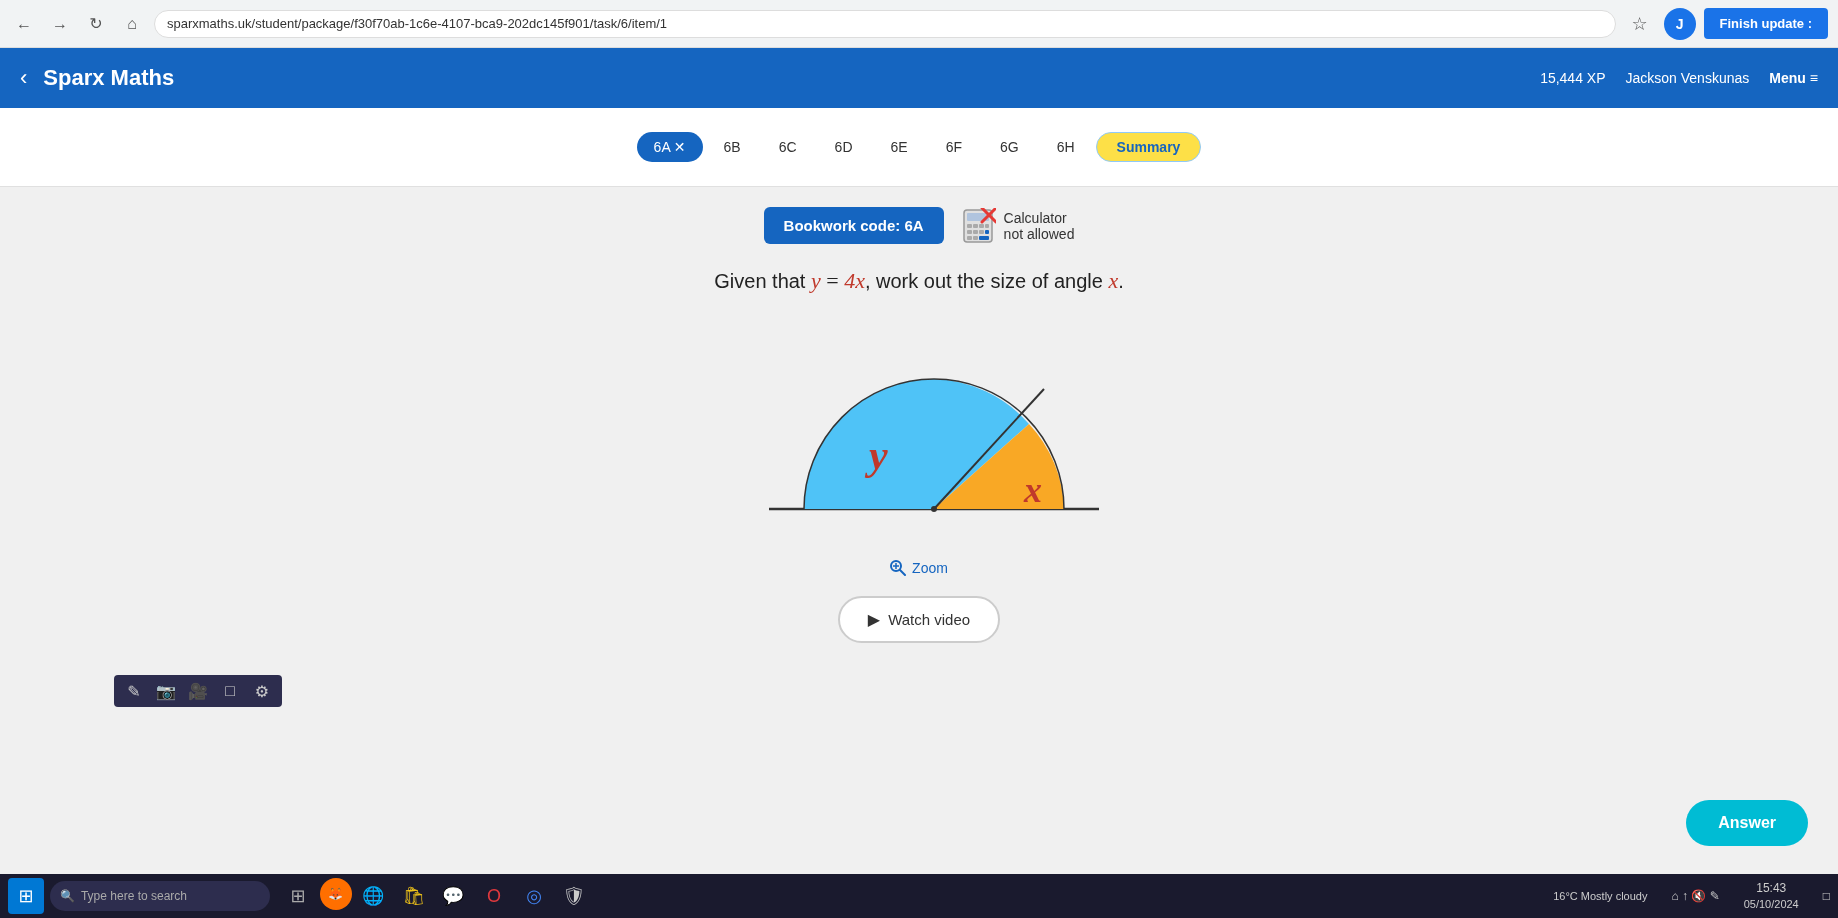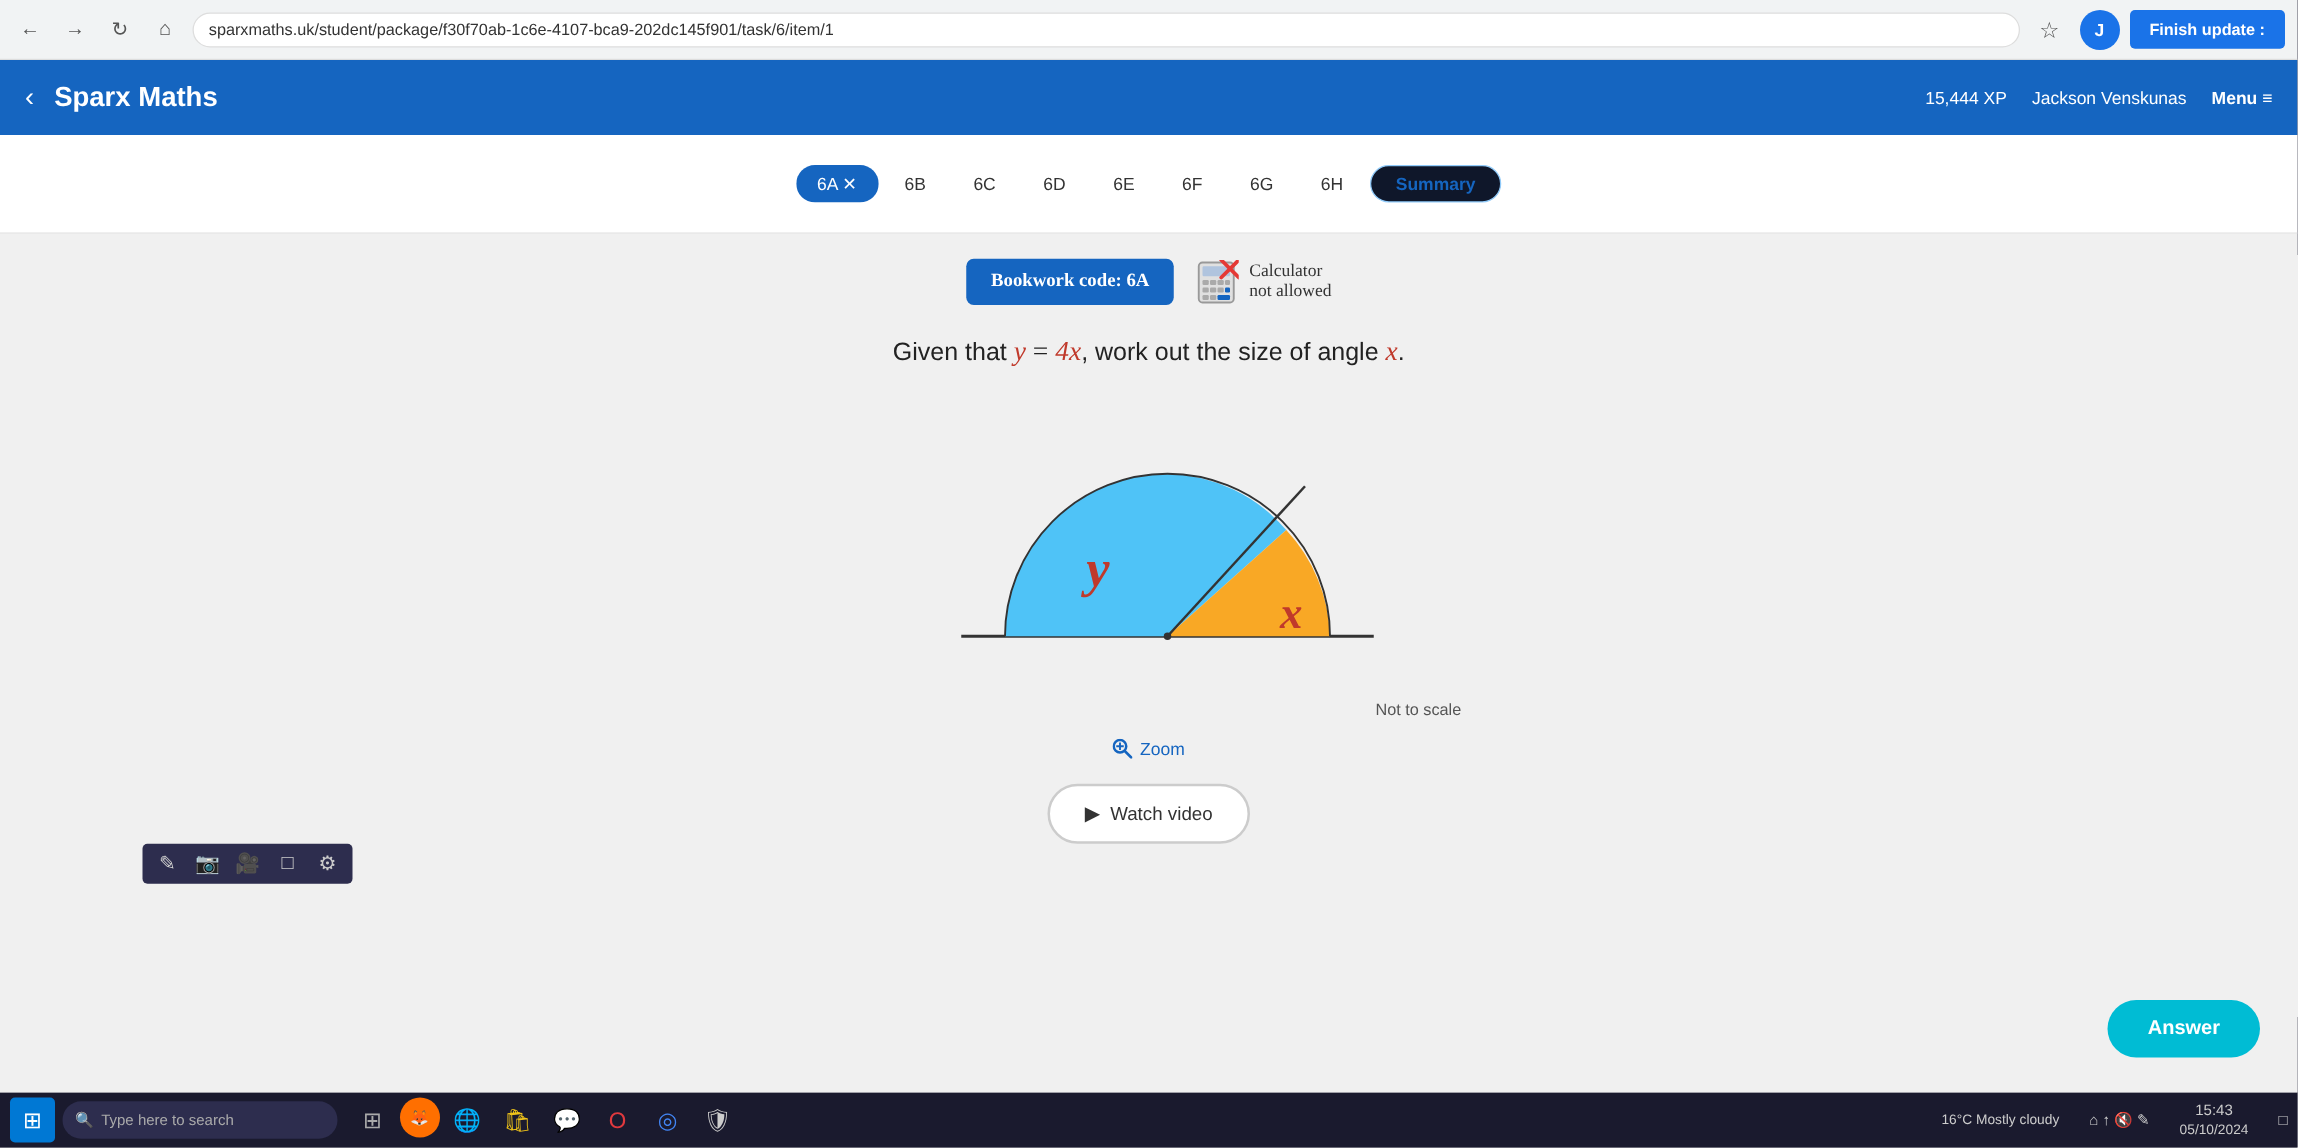--- a/index.html
+++ b/index.html
@@ -139,21 +139,21 @@
       font-weight: 500;
       cursor: pointer;
       color: #333;
       border: 1px solid transparent;
     }
     .tab-item.active {
       background: #1565c0;
       color: white;
     }
     .tab-summary {
-      background: #0f172a;
+      background: #fde047;
       color: #1565c0;
       border: 1px solid #90caf9;
       padding: 6px 20px;
       border-radius: 20px;
       font-size: 14px;
       font-weight: 600;
       cursor: pointer;
     }
 
     
@@ -166,21 +166,20 @@
       padding: 20px;
       position: relative;
     }
 
     
     .info-row {
       display: flex;
       align-items: center;
       gap: 16px;
       margin-bottom: 24px;
-      font-family: Liberation Serif, serif;
     }
     .bookwork-badge {
       background: #1565c0;
       color: white;
       padding: 10px 20px;
       border-radius: 6px;
       font-size: 15px;
       font-weight: 600;
     }
     .calculator-info {
@@ -451,21 +450,20 @@
         <line x1="265" y1="185" x2="375" y2="65" stroke="#333" stroke-width="2"></line>
 
         <circle cx="265" cy="185" r="3" fill="#333"></circle>
 
         <text x="200" y="145" font-family="Georgia,serif" font-size="42" font-weight="bold" fill="#c0392b" font-style="italic">y</text>
 
         <text x="355" y="178" font-family="Georgia,serif" font-size="36" font-weight="bold" fill="#c0392b" font-style="italic">x</text>
       </svg>
     </div>
 
-    <div class="not-to-scale">Not to scale</div>
 
     <button class="zoom-btn">
       <svg width="16" height="16" viewBox="0 0 16 16">
         <circle cx="6" cy="6" r="5" fill="none" stroke="#1565c0" stroke-width="2"></circle>
         <line x1="10" y1="10" x2="15" y2="15" stroke="#1565c0" stroke-width="2" stroke-linecap="round"></line>
         <line x1="6" y1="3" x2="6" y2="9" stroke="#1565c0" stroke-width="1.5"></line>
         <line x1="3" y1="6" x2="9" y2="6" stroke="#1565c0" stroke-width="1.5"></line>
       </svg>
       <span>Zoom</span>
     </button>

